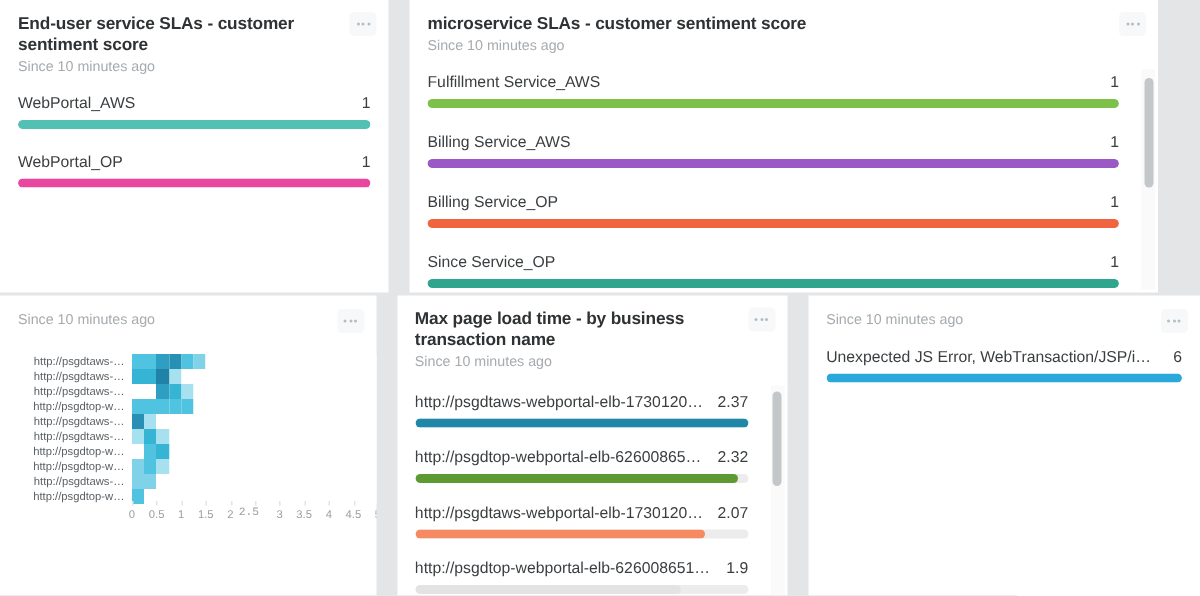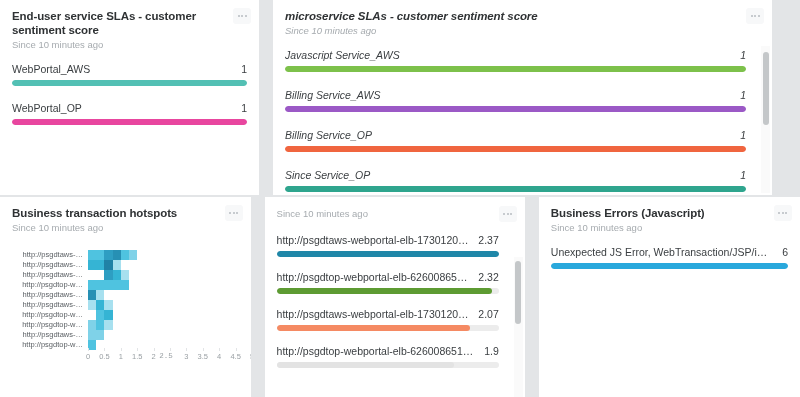--- a/index.html
+++ b/index.html
@@ -206,34 +206,34 @@
               <span class="facet-label">WebPortal_OP</span>
               <span class="facet-value">1</span>
             </div>
             <div class="facet-track plain">
               <div class="facet-fill" style="width: 100%; background: rgb(232, 70, 159);"></div>
             </div>
           </div>
         </div>
     </div>
 
-    <div class="panel" style="width:499px;font-style:italic;">
+    <div class="panel" style="width:499px;">
       <div class="panel-head">
         <div class="panel-title">microservice SLAs - customer sentiment score</div>
         <div class="panel-sub">Since 10 minutes ago</div>
         <div class="panel-menu">
             <i></i>
             <i></i>
             <i></i>
           </div>
       </div>
       <div class="facet-list" style="margin-right:14px;" id="list-micro">
           <div class="facet-row" style="margin-bottom: 17px;">
             <div class="facet-line">
-              <span class="facet-label">Javascript Service_AWS</span>
+              <span class="facet-label">Fulfillment Service_AWS</span>
               <span class="facet-value">1</span>
             </div>
             <div class="facet-track plain">
               <div class="facet-fill" style="width: 100%; background: rgb(125, 193, 75);"></div>
             </div>
           </div>
           <div class="facet-row" style="margin-bottom: 17px;">
             <div class="facet-line">
               <span class="facet-label">Billing Service_AWS</span>
               <span class="facet-value">1</span>
@@ -264,21 +264,20 @@
       <div class="vscroll" style="top:46px;right:2px;bottom:2px;">
         <div class="thumb" id="thumb-micro" style="top: 4%; height: 50%;"></div>
       </div>
     </div>
   </div>
 
   <div class="row row-bottom">
 
     <div class="panel" style="width:259px;">
       <div class="panel-head">
-        <div class="panel-title">Business transaction hotspots</div>
         <div class="panel-sub">Since 10 minutes ago</div>
         <div class="panel-menu">
             <i></i>
             <i></i>
             <i></i>
           </div>
       </div>
       <div class="heat-wrap">
         <div class="heat-labels" id="heat-ylabels">
             <div>http://psgdtaws-…</div>
@@ -518,20 +517,21 @@
               <div class="heat-tick" style="left: 147.6px;">4.5</div>
               <div class="heat-tickmark" style="left: 164px;"></div>
               <div class="heat-tick" style="left: 164px;">5</div>
             </div>
         </div>
       </div>
     </div>
 
     <div class="panel" style="width:269px;">
       <div class="panel-head">
+        <div class="panel-title">Max page load time - by business transaction name</div>
         <div class="panel-sub">Since 10 minutes ago</div>
         <div class="panel-menu">
             <i></i>
             <i></i>
             <i></i>
           </div>
       </div>
       <div class="facet-list" style="margin-top:14px;margin-right:14px;" id="list-pageload">
           <div class="facet-row" style="margin-bottom: 14px;">
             <div class="facet-line">
@@ -570,21 +570,20 @@
             </div>
           </div>
         </div>
       <div class="vscroll" style="top:60px;right:2px;bottom:0;">
         <div class="thumb" id="thumb-pageload" style="top: 3%; height: 45%;"></div>
       </div>
     </div>
 
     <div class="panel" style="width:270px;">
       <div class="panel-head">
-        <div class="panel-title">Business Errors (Javascript)</div>
         <div class="panel-sub">Since 10 minutes ago</div>
         <div class="panel-menu">
             <i></i>
             <i></i>
             <i></i>
           </div>
       </div>
       <div class="facet-list" id="list-errors">
           <div class="facet-row" style="margin-bottom: 14px;">
             <div class="facet-line">

